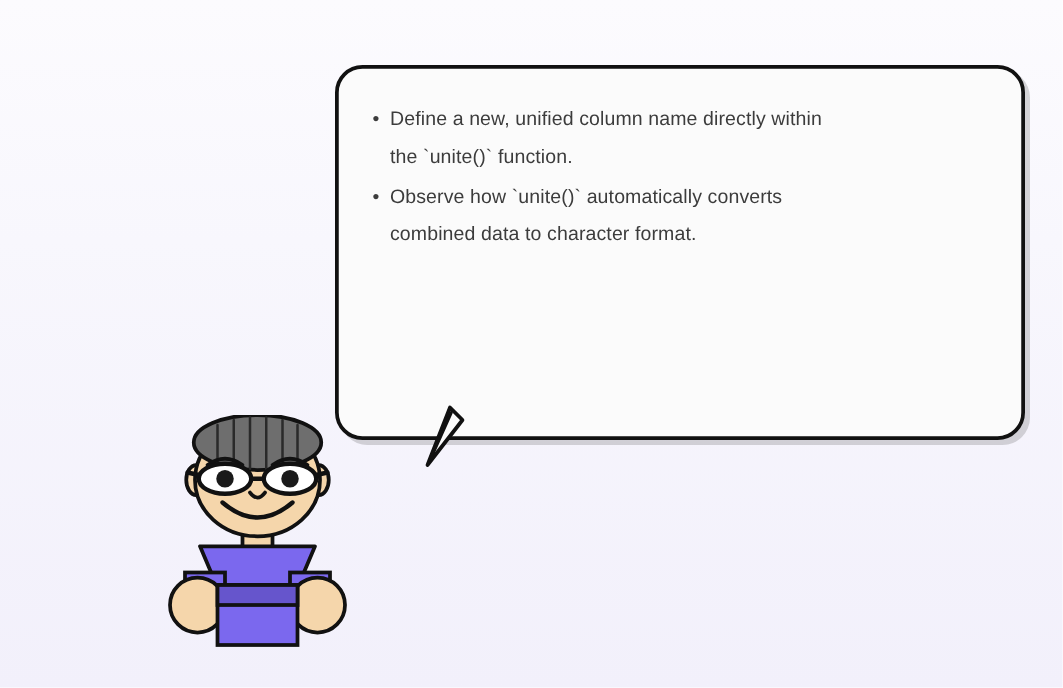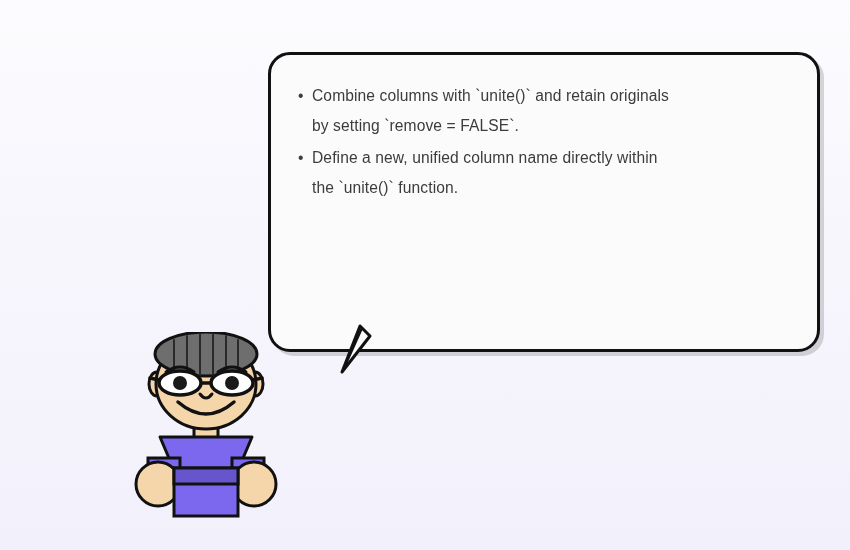--- a/index.html
+++ b/index.html
@@ -93,24 +93,24 @@
 </style>
 </head>
 <body>
 
 <div id="slide">
 
   <div id="bubble-wrap">
 
     <div id="bubble">
       <ul id="bubble-list">
-        <li>Combine columns with `unite()` and retain originals
-by setting `remove = FALSE`.</li>
         <li>Define a new, unified column name directly within
 the `unite()` function.</li>
+        <li>Observe how `unite()` automatically converts
+combined data to character format.</li>
       </ul>
     </div>
 
     <svg id="bubble-tail" viewBox="0 0 56 52">
       <polygon points="30,2 40,12 12,48" fill="#fbfbfb" stroke="#111111" stroke-width="3" stroke-linejoin="round"></polygon>
       <line x1="31" y1="6" x2="14" y2="44" stroke="#111111" stroke-width="2.5" stroke-linecap="round"></line>
     </svg>
   </div>
 
   <div id="character">

